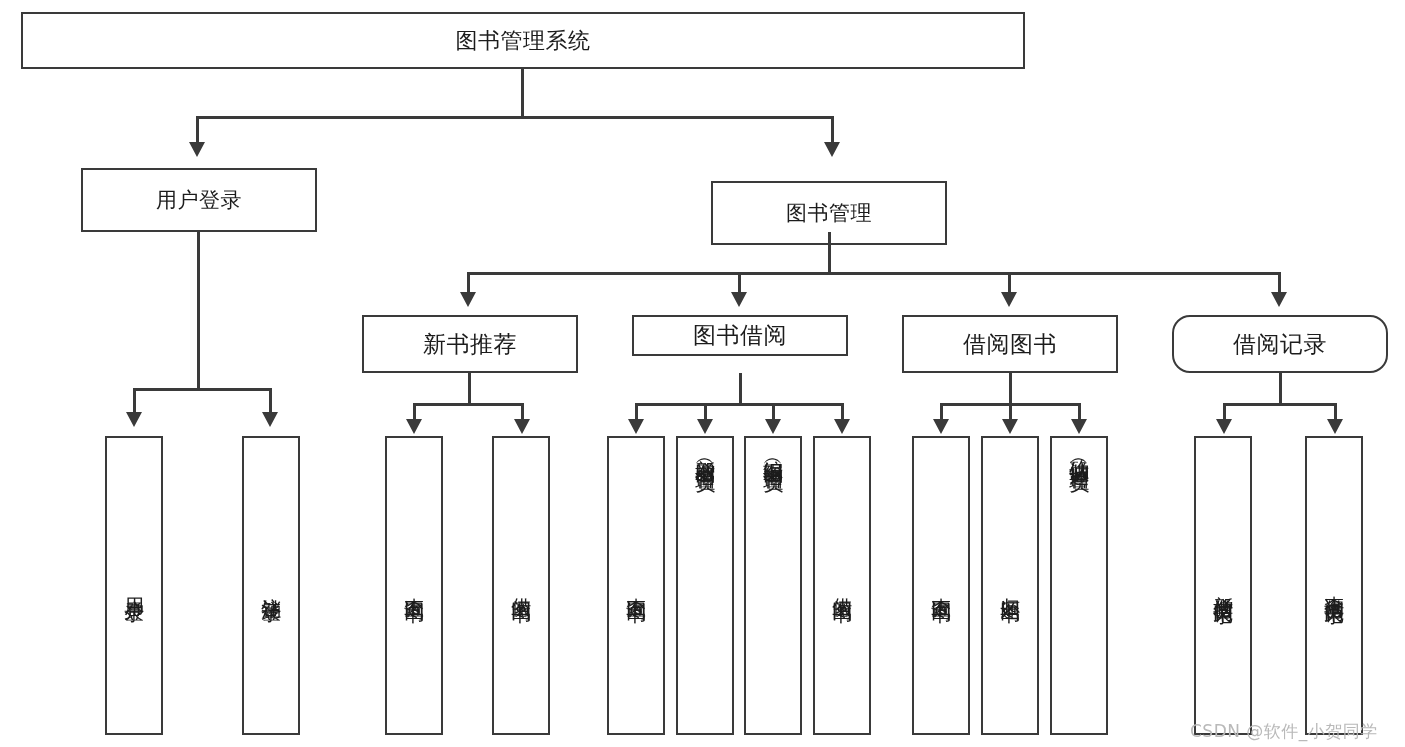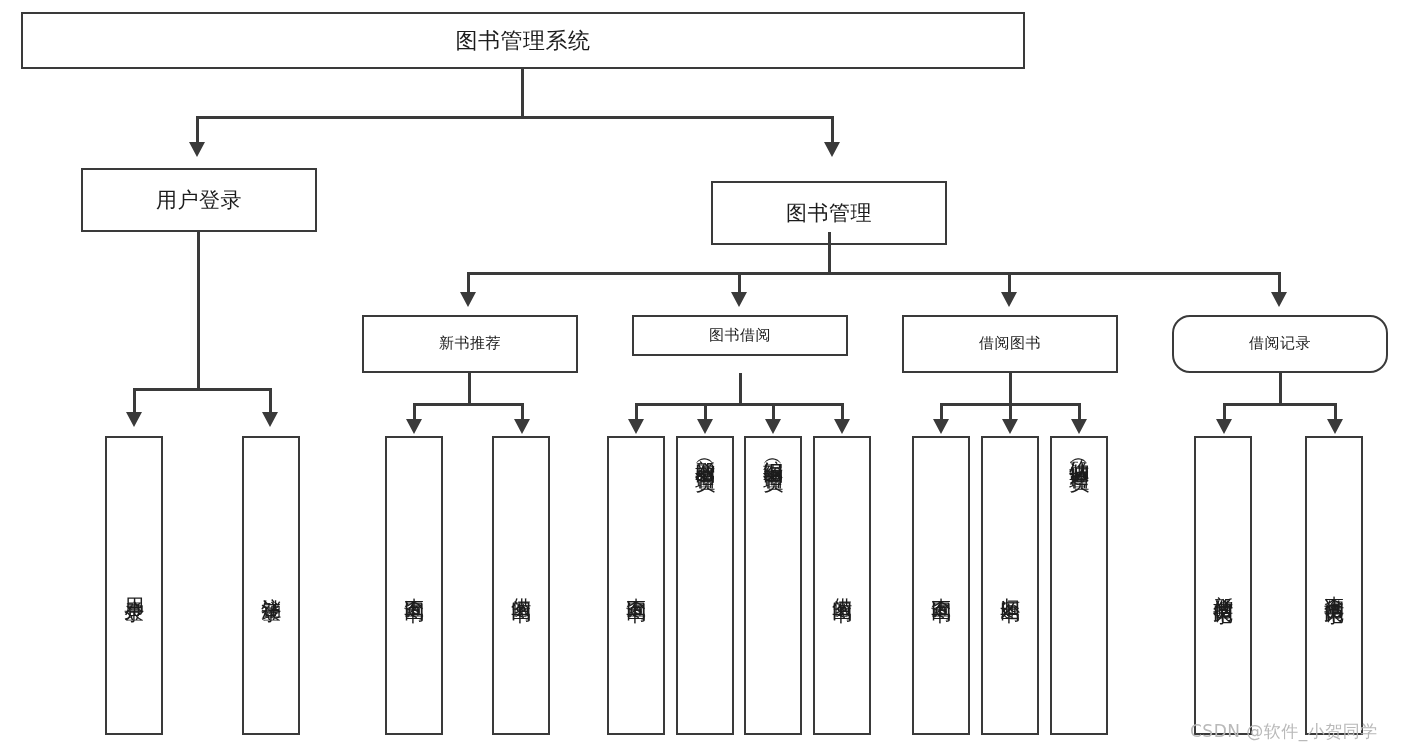--- a/index.html
+++ b/index.html
@@ -33,21 +33,21 @@
   .node-label {
     font-size: 21px;
     line-height: 1.15;
     color: #1c1c1c;
     letter-spacing: 0.5px;
     white-space: nowrap;
   }
   
   .node.root .node-label { font-size: 22px; }
   .node.level2 .node-label { font-size: 21px; }
-  .node.level3 .node-label { font-size: 15px; }
+  .node.level3 .node-label { font-size: 23px; }
 
   
   .node.leaf {
     align-items: flex-start;
     justify-content: center;
     padding-top: 6px;
   }
   .node.leaf .node-label {
     writing-mode: vertical-rl;
     text-orientation: upright;

